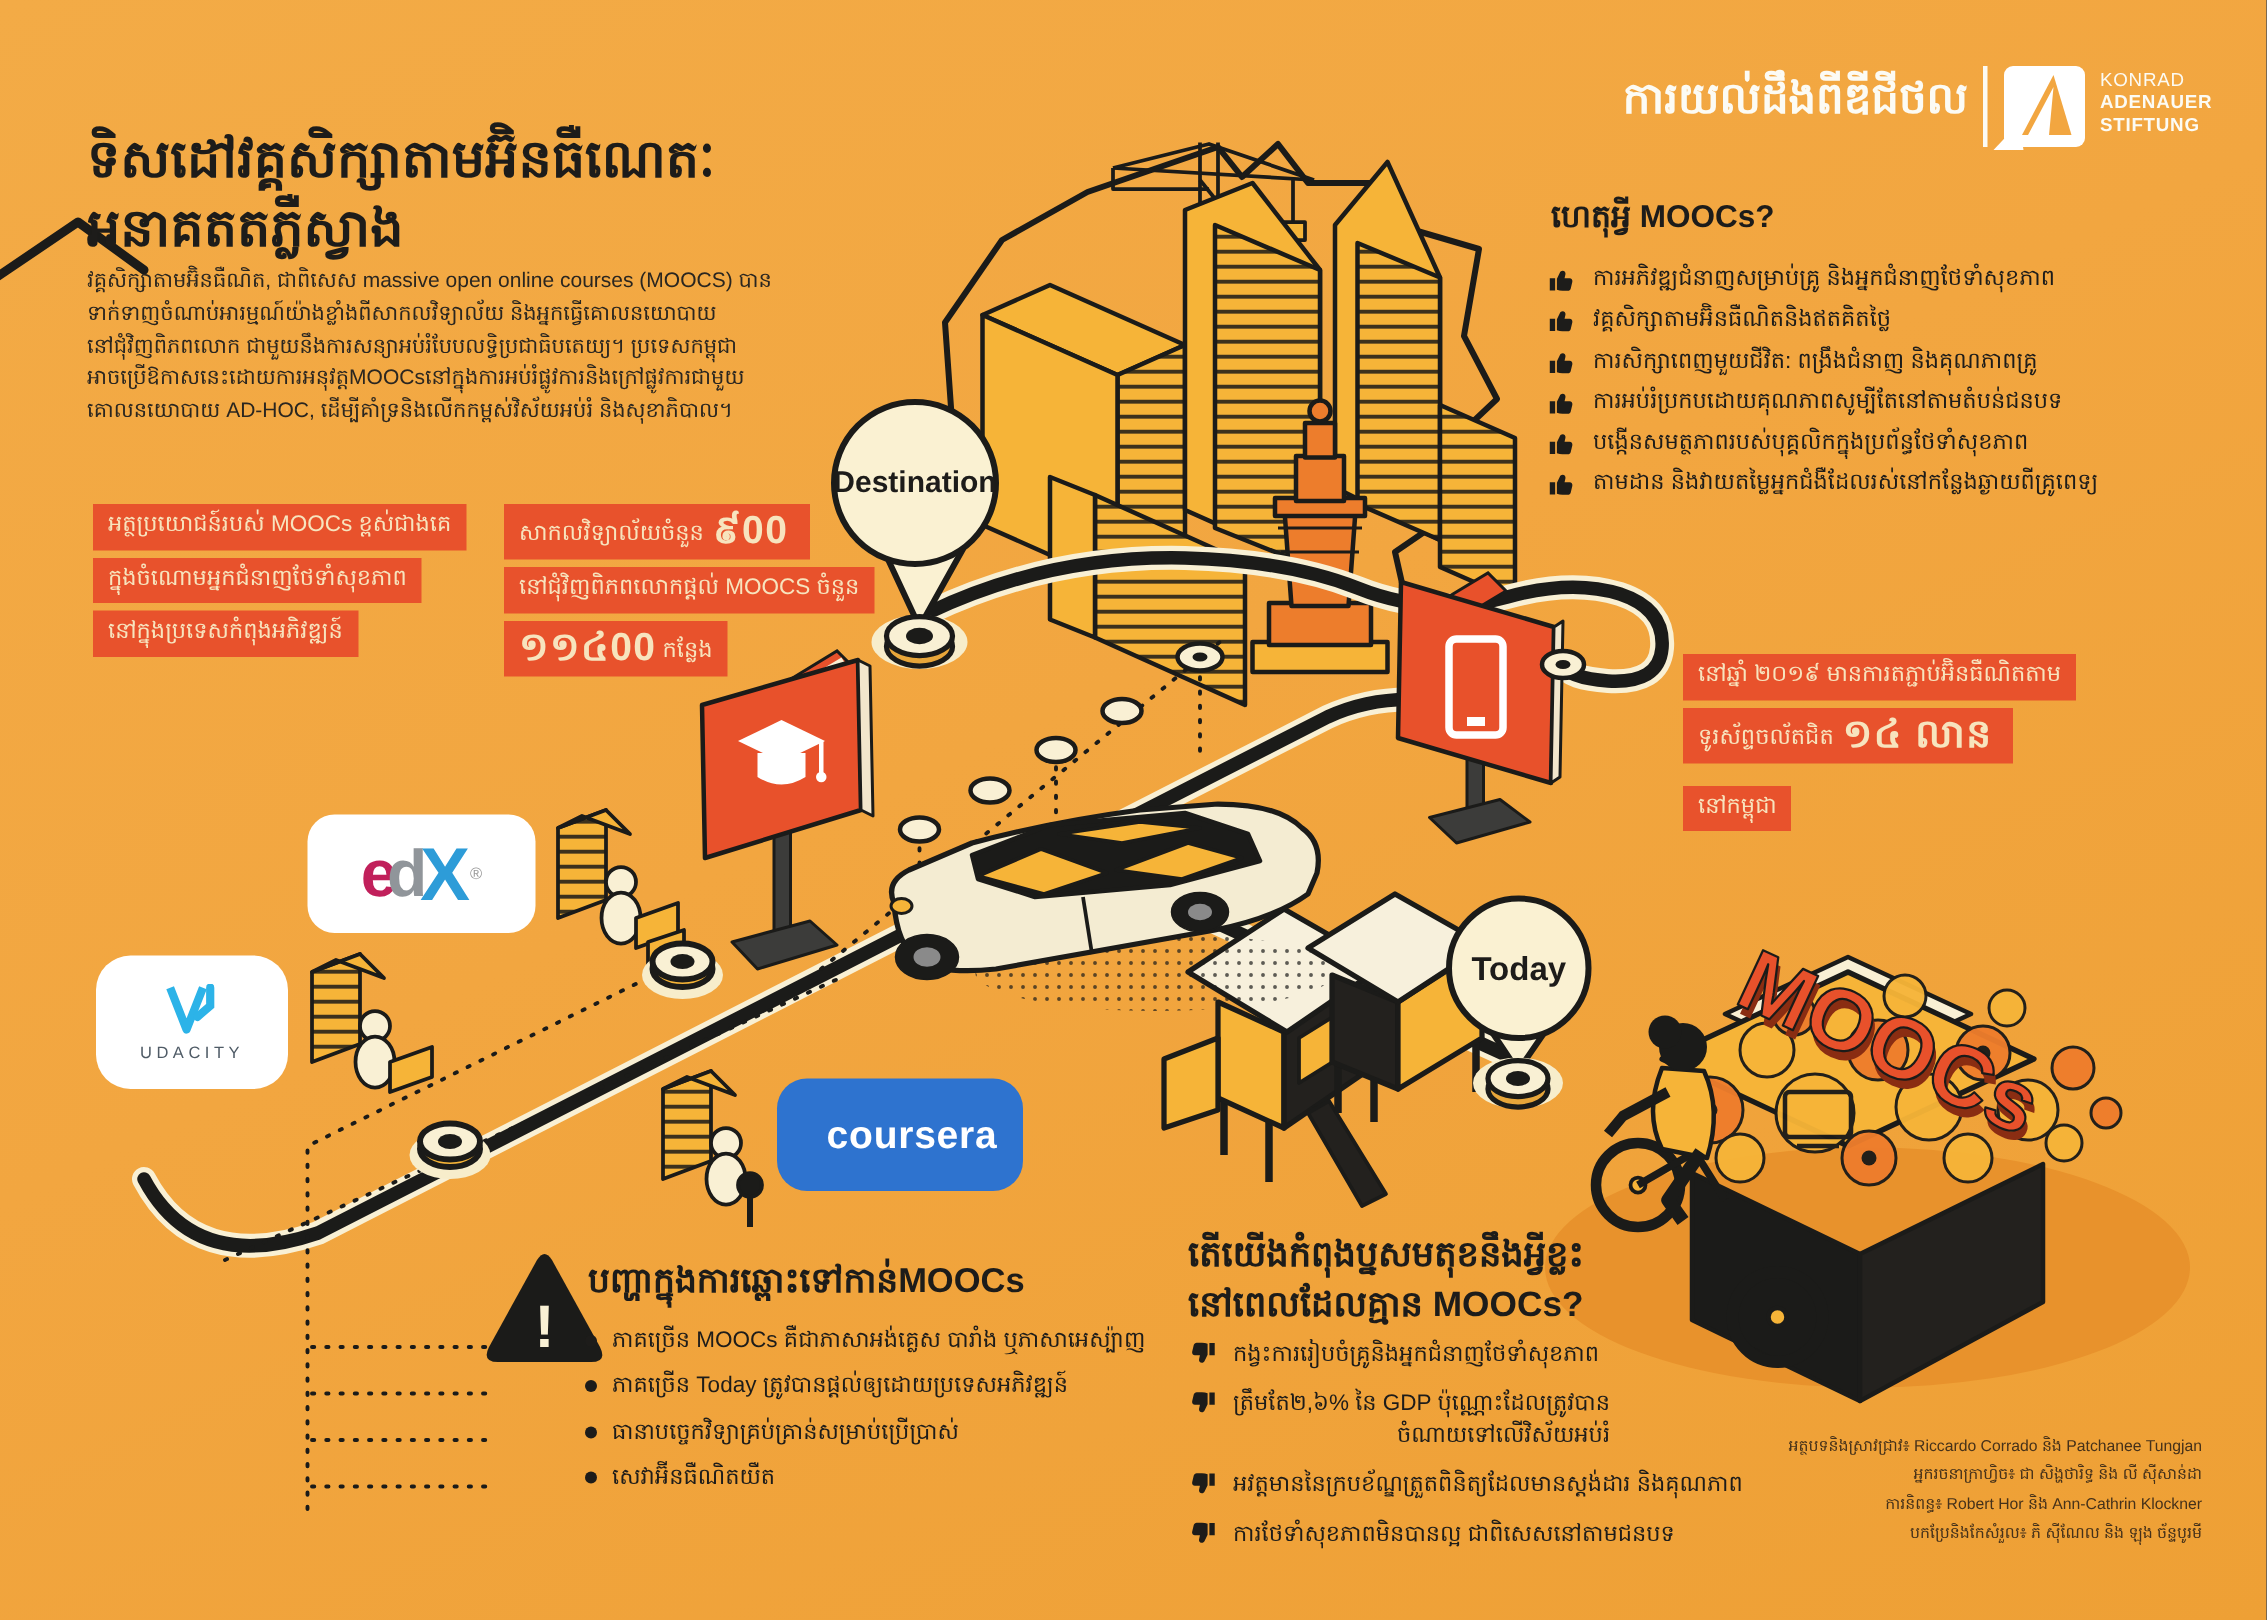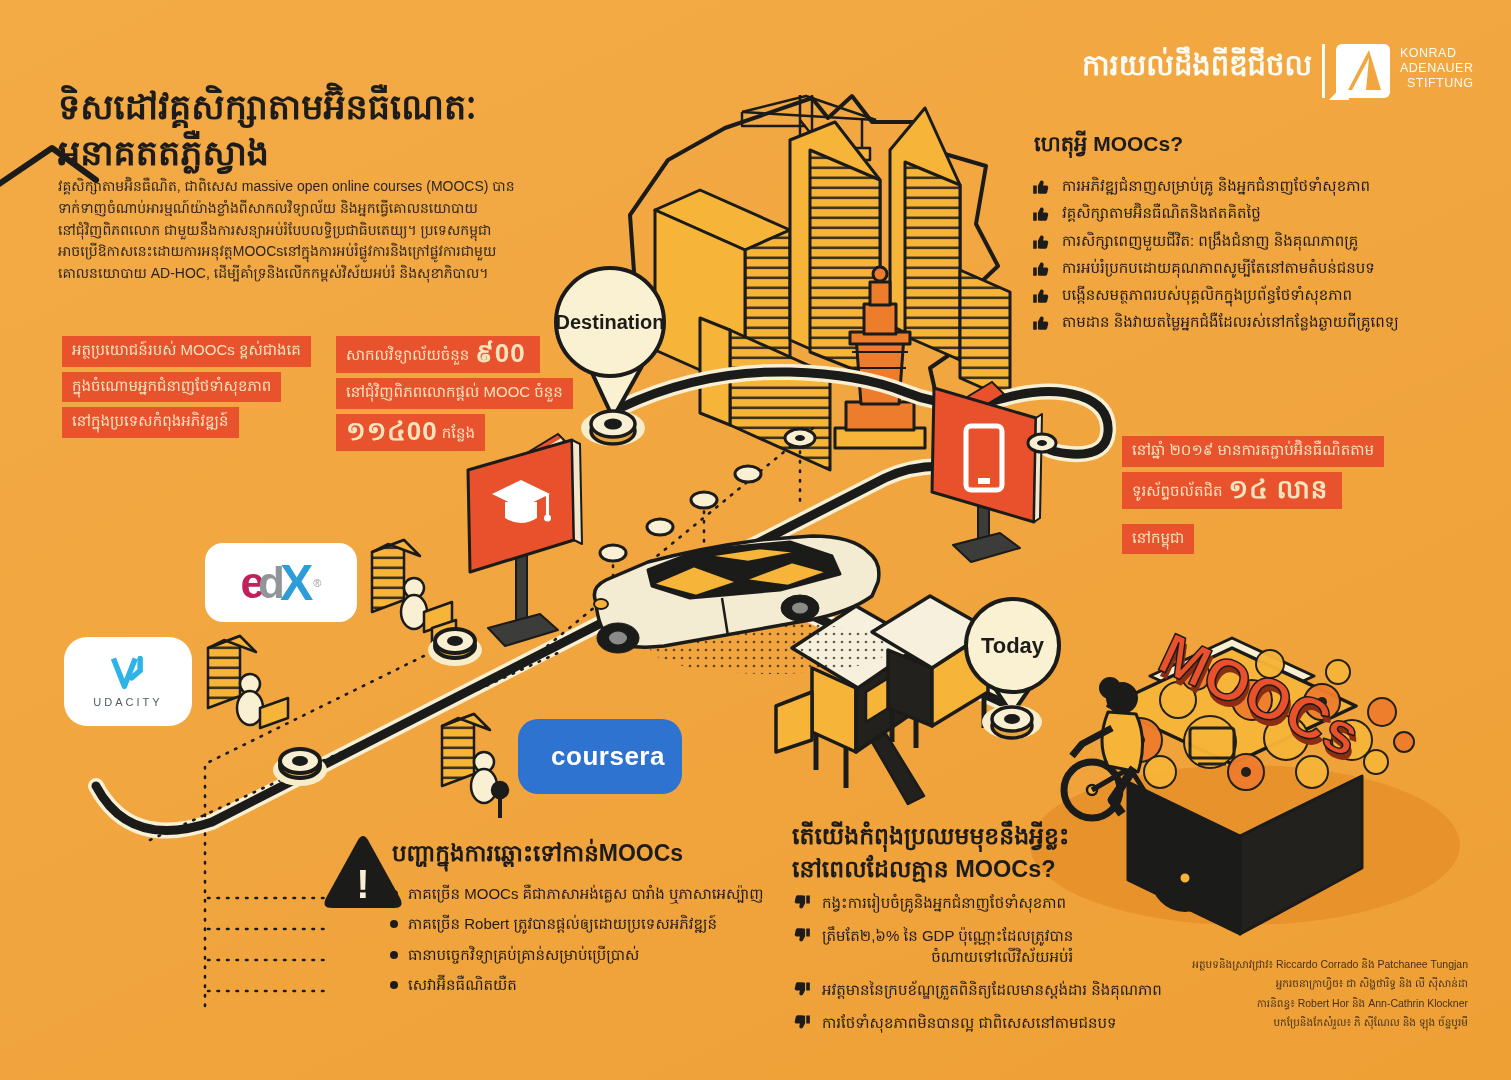--- a/index.html
+++ b/index.html
@@ -11,21 +11,21 @@
   }
   .abs{position:absolute;}
   svg{display:block;}
   
   .main-title{left:58px;top:84px;font-size:35px;line-height:1.32;font-weight:800;white-space:pre-line;color:#1D1C1A;}
   .intro-body{left:58px;top:176px;width:500px;font-size:14px;line-height:1.56;white-space:pre-line;color:#2A2620;}
   .program-title{left:920px;top:47px;width:392px;text-align:right;font-size:29px;font-weight:800;color:#FCFBF4;}
   .kas-divider{left:1322px;top:44px;width:3px;height:54px;background:#FCFBF4;}
   .kas-text{left:1400px;top:46px;font-size:12.5px;line-height:15px;color:#FCFBF4;letter-spacing:.5px;}
   .kas-text .l1{font-weight:400;}
-  .kas-text .l2,.kas-text .l3{font-weight:400;text-align:right;}
+  .kas-text .l2,.kas-text .l3{font-weight:700;}
   .why-heading{left:1034px;top:130px;font-size:21px;font-weight:700;}
   .why-list{left:1032px;top:176px;width:455px;}
   .why-item{display:flex;align-items:flex-start;margin-bottom:7px;font-size:15px;line-height:1.35;}
   .thumb{width:19px;height:19px;flex:0 0 19px;margin-right:11px;margin-top:1px;fill:#1D1C1A;}
   .thumb.down{transform:rotate(180deg);}
   
   .stat-box{display:block;}
   .strip{display:table;background:#E8522C;color:#F7E4BE;padding:4px 10px 7px 10px;margin-bottom:5px;font-size:15px;line-height:1.3;}
   .strip .big{font-size:26px;font-weight:700;letter-spacing:1px;line-height:1;vertical-align:-2px;margin-left:6px;margin-right:4px;}
   .stat-benefit{left:62px;top:336px;}
@@ -405,21 +405,21 @@
     <div class="strip">អត្ថប្រយោជន៍របស់ MOOCs ខ្ពស់ជាងគេ</div>
     <div class="strip">ក្នុងចំណោមអ្នកជំនាញថែទាំសុខភាព</div>
     <div class="strip">នៅក្នុងប្រទេសកំពុងអភិវឌ្ឍន៍</div>
   </div>
 
   <div class="abs stat-box stat-universities">
     <div class="strip">
         <span>សាកលវិទ្យាល័យចំនួន</span>
         <span class="big">៩00</span>
       </div>
-    <div class="strip">នៅជុំវិញពិភពលោកផ្តល់ MOOC ចំនួន</div>
+    <div class="strip">នៅជុំវិញពិភពលោកផ្តល់ MOOCS ចំនួន</div>
     <div class="strip">
         <span class="big" style="margin-left:0">១១៤00</span>
         <span>កន្លែង</span>
       </div>
   </div>
 
   <div class="abs stat-box stat-mobile">
     <div class="strip">នៅឆ្នាំ ២០១៩ មានការតភ្ជាប់អ៊ិនធឺណិតតាម</div>
     <div class="strip">
         <span>ទូរស័ព្ទចល័តជិត</span>
@@ -454,33 +454,33 @@
   </div>
 
   <div class="abs problems-heading">បញ្ហាក្នុងការឆ្ពោះទៅកាន់MOOCs</div>
   <div class="abs problems-list">
     <div class="problem-item">
         <span class="bullet"></span>
         <span>ភាគច្រើន MOOCs គឺជាភាសាអង់គ្លេស បារាំង ឬភាសាអេស្ប៉ាញ</span>
       </div>
     <div class="problem-item">
         <span class="bullet"></span>
-        <span>ភាគច្រើន Robert ត្រូវបានផ្តល់ឲ្យដោយប្រទេសអភិវឌ្ឍន៍</span>
+        <span>ភាគច្រើន Today ត្រូវបានផ្តល់ឲ្យដោយប្រទេសអភិវឌ្ឍន៍</span>
       </div>
     <div class="problem-item">
         <span class="bullet"></span>
         <span>ធានាបច្ចេកវិទ្យាគ្រប់គ្រាន់សម្រាប់ប្រើប្រាស់</span>
       </div>
     <div class="problem-item">
         <span class="bullet"></span>
         <span>សេវាអ៊ីនធឺណិតយឺត</span>
       </div>
   </div>
 
-  <div class="abs challenges-heading">តើយើងកំពុងប្រឈមមុខនឹងអ្វីខ្លះ
+  <div class="abs challenges-heading">តើយើងកំពុងប្នសមតុខនឹងអ្វីខ្លះ
 នៅពេលដែលគ្មាន MOOCs?</div>
   <div class="abs challenges-list">
     <div class="challenge-item">
         <svg class="thumb down" viewBox="0 0 16 16">
           <use href="#thumb"></use>
         </svg>
         <span>កង្វះការរៀបចំគ្រូនិងអ្នកជំនាញថែទាំសុខភាព</span>
       </div>
     <div class="challenge-item">
         <svg class="thumb down" viewBox="0 0 16 16">

